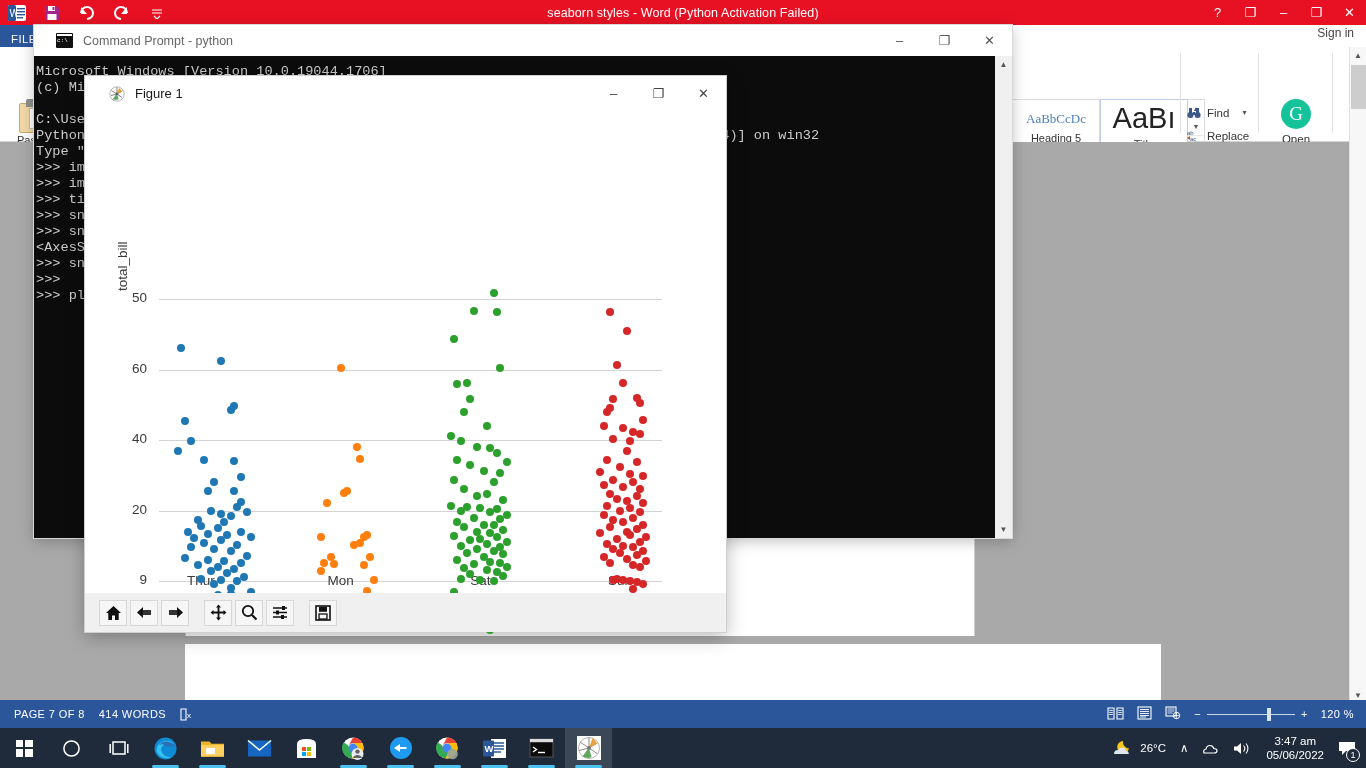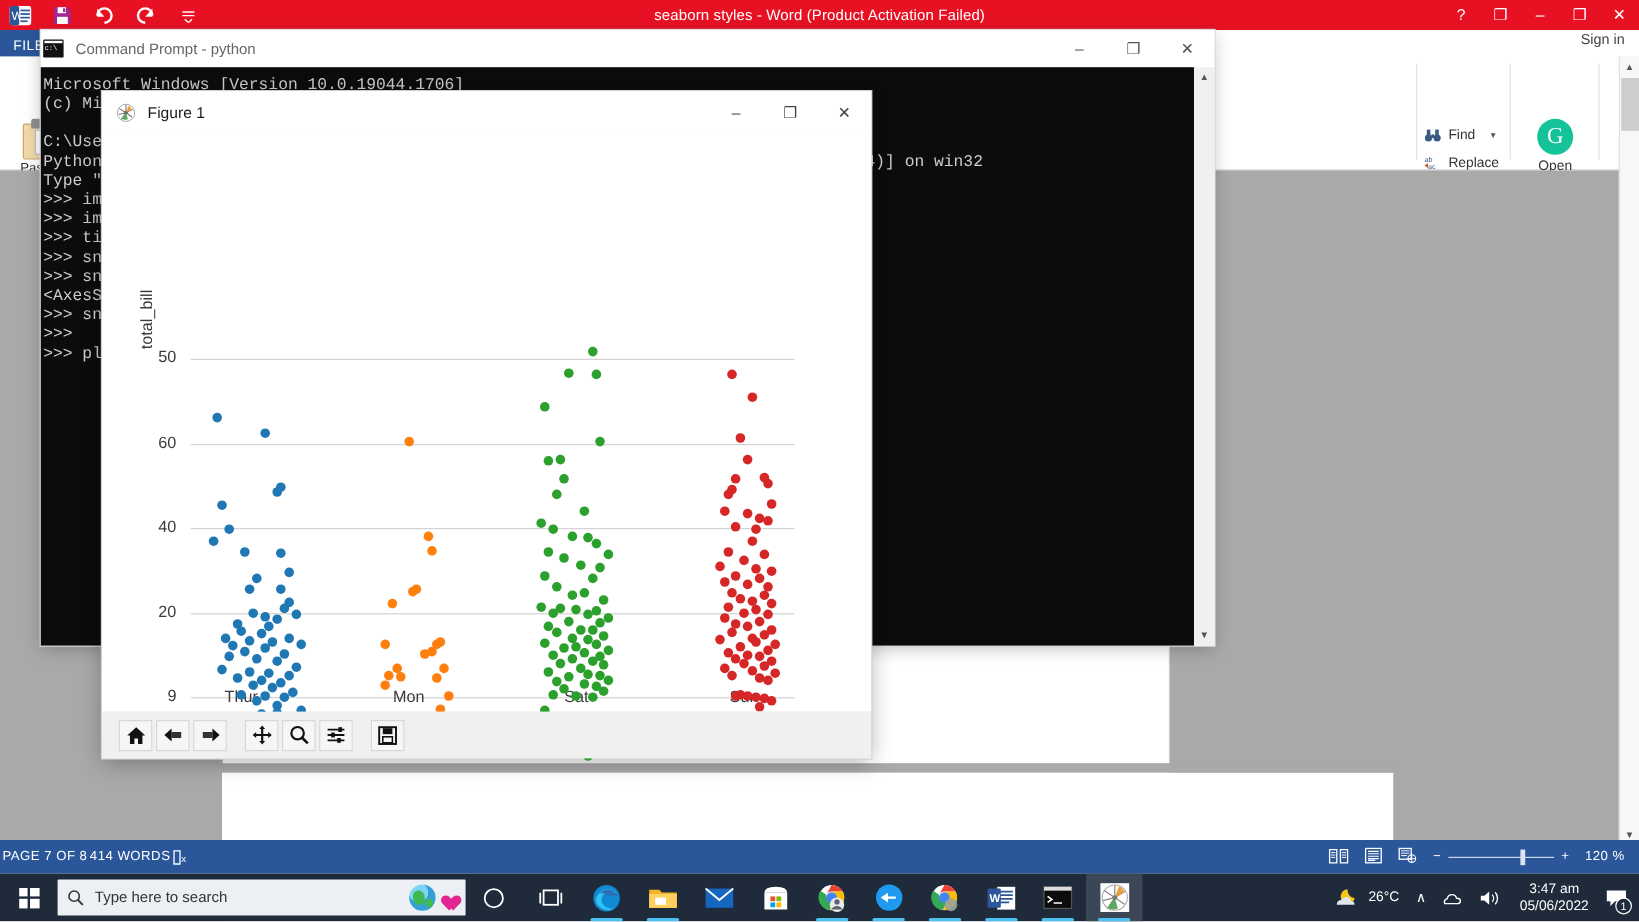--- a/index.html
+++ b/index.html
@@ -99,33 +99,33 @@
   .vscroll .arw { width:17px; height:17px; display:flex; align-items:center; justify-content:center;
      font-size:8px; color:#555; }
   .vscroll .thumb { width:15px; height:44px; background:#cdcdcd; margin-top:1px; }
   .vscroll .track { flex:1; }
 
   
   .word-status {
     position:absolute; left:0; bottom:40px; width:1366px; height:28px; background:#2b579a;
     display:flex; align-items:center; color:#fff; font-size:11px; letter-spacing:.4px;
   }
-  .word-status .seg { margin-left:2px; display:flex; align-items:center; gap:5px;text-align:center; }
+  .word-status .seg { margin-left:14px; display:flex; align-items:center; gap:5px;text-align:center; }
   .ws-right { margin-left:auto; display:flex; align-items:center; gap:13px; padding-right:12px; }
   .zoom-slider { display:flex; align-items:center; gap:6px; }
   .zoom-track { width:88px; height:1px; background:#c9d6e8; position:relative; }
   .zoom-knob { position:absolute; left:60px; top:-6px; width:4px; height:13px; background:#dbe4f0; }
 
   
   .cmd-win {
     position:absolute; left:34px; top:25px; width:978px; height:513px;
     background:#fff; box-shadow:0 0 0 1px #d8d8d8, 0 3px 14px rgba(0,0,0,.25);
   }
   .cmd-title {
-    height:31px; background:#fff; display:flex; align-items:center; padding-left:2px; gap:10px;
+    height:31px; background:#fff; display:flex; align-items:center; padding-left:22px; gap:10px;
   }
   .cmd-ico { width:17px; height:15px; background:#111; border-radius:1px; position:relative;
      display:flex; align-items:flex-start; }
   .cmd-ico::before { content:"c:\\"; color:#fff; font-size:6px; font-family:"Liberation Mono", monospace;
      position:absolute; left:1px; top:4px; }
   .cmd-ico::after { content:""; position:absolute; left:1px; top:1px; width:15px; height:2px; background:#fff; }
   .cmd-title-txt { font-size:12.5px; color:#666; }
   .cmd-ctl { margin-left:auto; display:flex; }
   .cmd-ctl span { width:45px; height:31px; display:flex; align-items:center; justify-content:center;
      color:#555; font-size:13px; }
@@ -140,21 +140,21 @@
   }
   .cmd-scroll .arw { width:17px; height:17px; display:flex; align-items:center; justify-content:center;
      font-size:8px; color:#555; }
   .cmd-scroll .track { flex:1; }
 
   
   .fig-win {
     position:absolute; left:85px; top:76px; width:641px; height:556px;
     background:#f0f0f0; box-shadow:0 0 0 1px #cfcfcf, 0 4px 18px rgba(0,0,0,.3);
   }
-  .fig-title { height:35px; background:#fff; display:flex; align-items:center; padding-left:12px; gap:10px; }
+  .fig-title { height:35px; background:#fff; display:flex; align-items:center; padding-left:24px; gap:10px; }
   .fig-ico { width:16px; height:16px; position:relative; }
   .fig-title-txt { font-size:13px; color:#1a1a1a; }
   .fig-ctl { margin-left:auto; display:flex; }
   .fig-ctl span { width:45px; height:35px; display:flex; align-items:center; justify-content:center;
      color:#444; font-size:13px; }
   .fig-canvas { position:absolute; left:0; top:35px; width:641px; height:482px; background:#fff; }
   .fig-toolbar {
     position:absolute; left:0; bottom:0; width:641px; height:39px; background:#f0f0f0;
     display:flex; align-items:center; padding-left:14px; gap:0px;
   }
@@ -221,21 +221,21 @@
      display:flex; align-items:center; justify-content:center; }
 </style>
 </head>
 <body>
 
 <div id="screen">
 
   <div>
 
     <div class="word-titlebar">
-      <div class="word-title">seaborn styles -  Word (Product Activation Failed)</div>
+      <div class="word-title">seaborn styles -  Word (Python Activation Failed)</div>
     </div>
 
     <div class="qat">
       <div class="qbtn">
         <svg width="20" height="20" viewBox="0 0 20 20">
             <rect x="1" y="2" width="18" height="16" rx="2" fill="#fff"></rect>
             <rect x="1" y="2" width="8" height="16" rx="1.5" fill="#2b579a"></rect>
             <text x="2.5" y="14" font-size="10" fill="#fff" font-family="Liberation Sans">W</text>
             <rect x="10" y="5" width="8" height="1.4" fill="#2b579a"></rect>
             <rect x="10" y="8" width="8" height="1.4" fill="#2b579a"></rect>
@@ -287,20 +287,35 @@
       <div class="paste-grp">
         <div class="clipboard-ico">
           <div class="body"></div>
             <div class="clip"></div>
             <div class="page"></div>
         </div>
         <div class="paste-lbl">Paste</div>
         <div class="paste-caret">▾</div>
       </div>
 
+      <div class="styles-grp">
+        <div class="style-item">
+          <div class="style-prev-1">AaBbCcDc</div>
+          <div class="style-name">Heading 5</div>
+        </div>
+        <div class="style-item sel">
+          <div class="style-prev-2">AaBı</div>
+          <div class="style-name">Title</div>
+        </div>
+        <div class="gallery-scroll">
+          <div>▲</div>
+          <div>▼</div>
+          <div>▤</div>
+        </div>
+      </div>
       <div class="styles-launcher">⤡</div>
 
       <div class="ribbon-sep" style="left:1180px;"></div>
       <div class="editing-grp">
         <div class="edit-row">
           <span class="gi">
             <svg width="14" height="12" viewBox="0 0 14 12">
                 <circle cx="3.4" cy="8" r="3" fill="#3a5a85"></circle>
                 <circle cx="10.6" cy="8" r="3" fill="#3a5a85"></circle>
                 <rect x="2" y="1" width="3" height="5" fill="#3a5a85"></rect>
@@ -752,31 +767,20 @@
 
   <div class="taskbar">
     <div class="start-btn">
       <span class="win-logo">
           <i></i>
           <i></i>
           <i></i>
           <i></i>
         </span>
     </div>
-    <div class="tb-search">
-      <svg width="14" height="14" viewBox="0 0 14 14">
-          <circle cx="5.8" cy="5.8" r="4.3" fill="none" stroke="#333" stroke-width="1.3"></circle>
-          <path d="M9 9 L13 13" stroke="#333" stroke-width="1.5"></path>
-        </svg>
-      <span class="tb-search-txt">Type here to search</span>
-      <span class="tb-search-art">
-        <span class="globe"></span>
-        <span class="heart"></span>
-      </span>
-    </div>
 
     <div class="tb-icon">
       <svg width="19" height="19" viewBox="0 0 19 19">
           <circle cx="9.5" cy="9.5" r="7.6" fill="none" stroke="#fff" stroke-width="1.5"></circle>
         </svg>
     </div>
     <div class="tb-icon">
       <svg width="20" height="17" viewBox="0 0 20 17">
           <rect x="4" y="2" width="12" height="12" fill="none" stroke="#fff" stroke-width="1.5"></rect>
           <path d="M1.2 4v9M18.8 4v9" stroke="#fff" stroke-width="1.5"></path>

